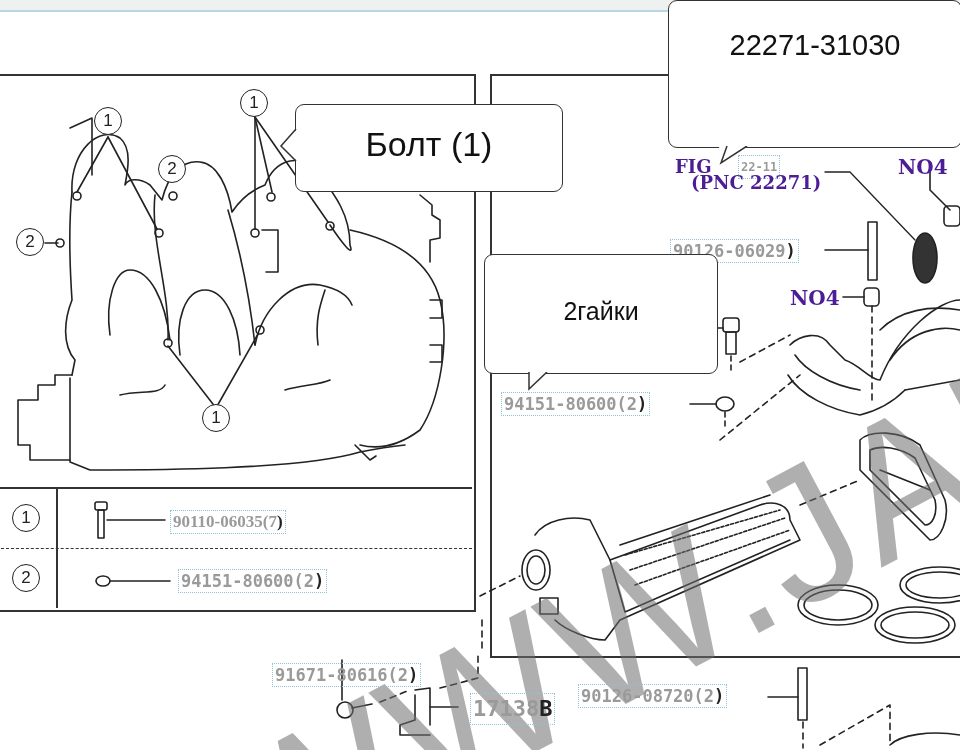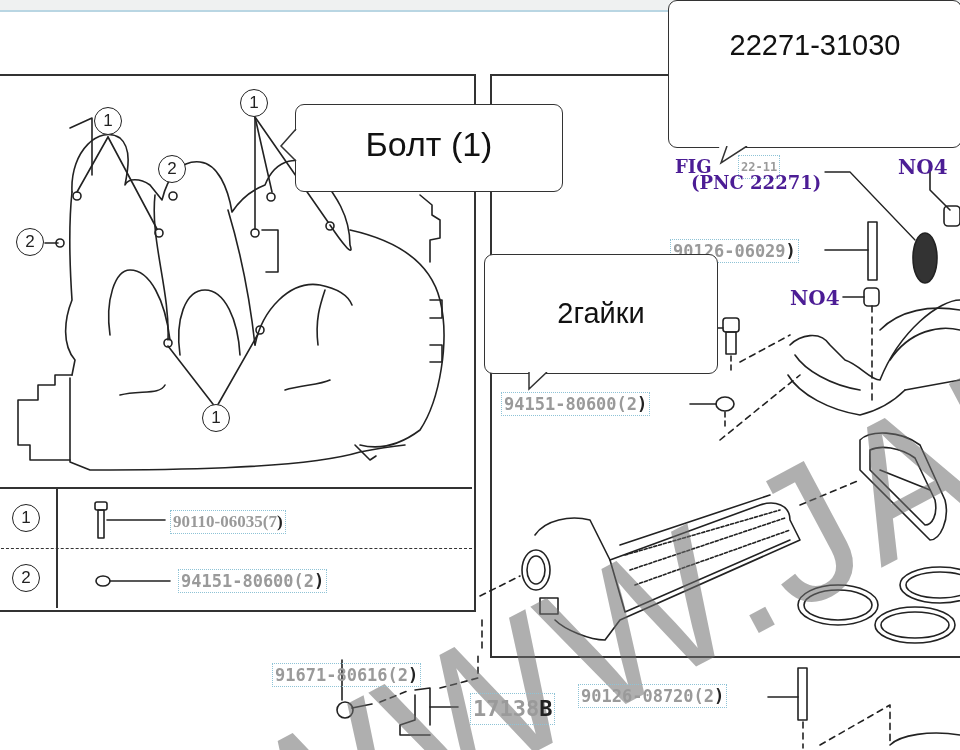--- a/index.html
+++ b/index.html
@@ -198,18 +198,18 @@
 
 <div class="callout" style="left:295px;top:104px;width:266px;height:86px;">
   <div style="font-size:34px;margin-top:20px;">Болт (1)</div>
   <svg width="20" height="40" style="position:absolute;left:-17px;top:24px;" viewBox="0 0 20 40">
     <path d="M18 0 L2 18 L18 32 Z" fill="#fff" stroke="none"></path>
     <path d="M17 0 L2 17 L17 32" fill="none" stroke="#333" stroke-width="1.5"></path>
   </svg>
 </div>
 
 <div class="callout" style="left:484px;top:254px;width:232px;height:118px;">
-  <div style="font-size:29px;margin-top:42px;">2гайки</div>
+  <div style="font-size:25px;margin-top:42px;">2гайки</div>
   <svg width="40" height="20" style="position:absolute;left:40px;bottom:-19px;" viewBox="0 0 40 20">
     <path d="M4 0 L4 18 L22 0 Z" fill="#fff" stroke="none"></path>
     <path d="M4 0 L4 17 L22 0" fill="none" stroke="#333" stroke-width="1.5"></path>
   </svg>
 </div>
 
 </body></html>

